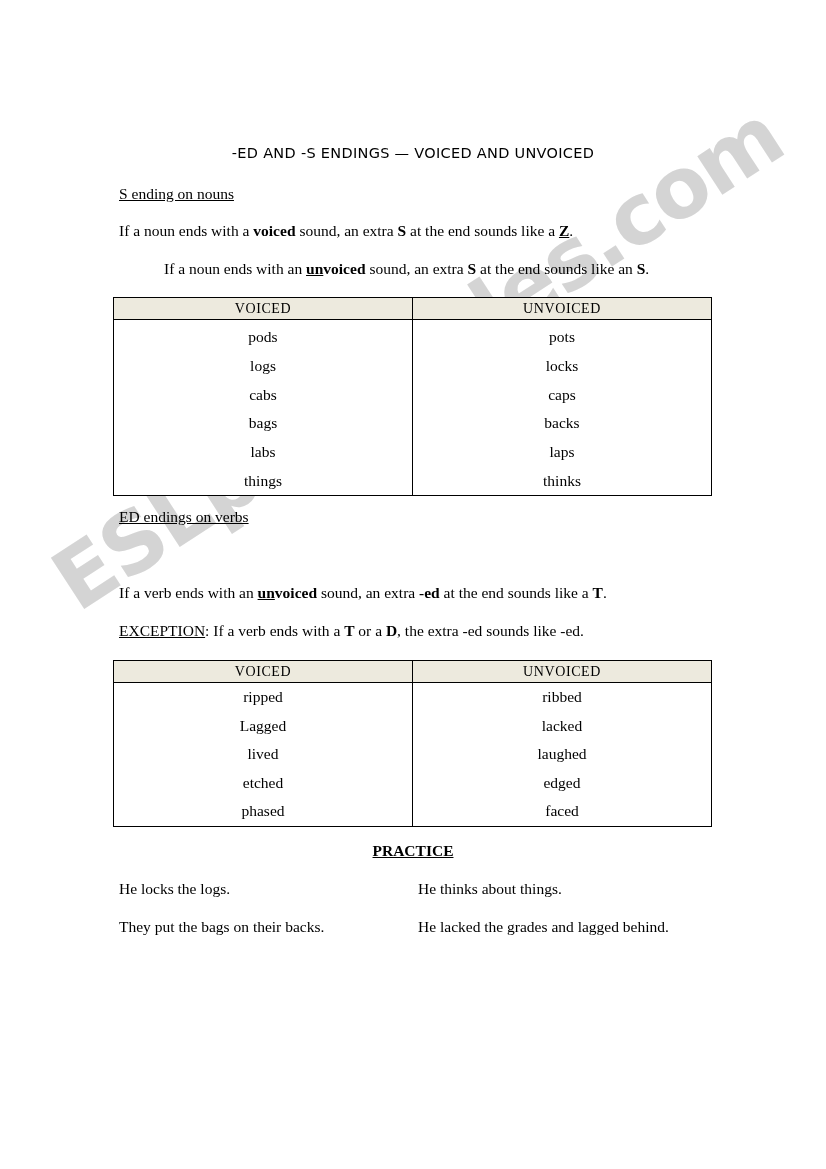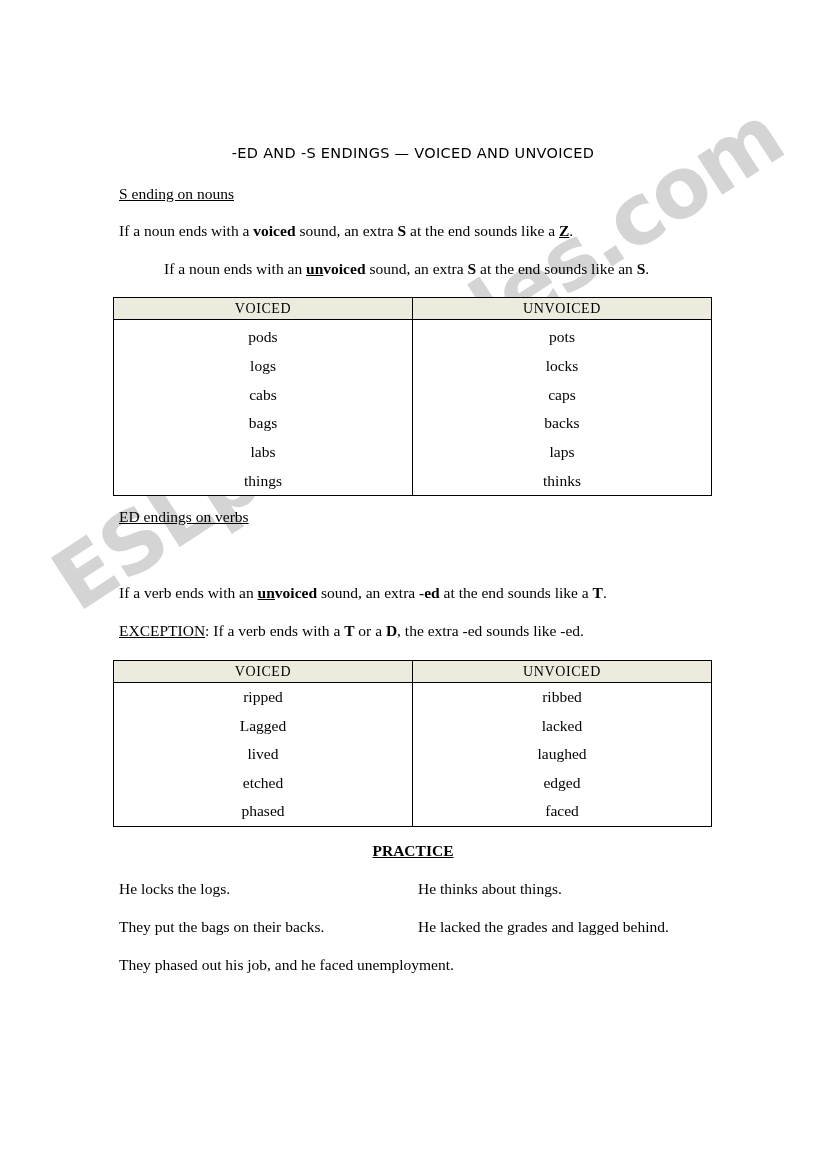--- a/index.html
+++ b/index.html
@@ -256,16 +256,15 @@
     <div class="practice-title">
       <u>PRACTICE</u>
     </div>
 
     <div class="pr-line pr-col1" style="top:880px;">He locks the logs.</div>
     <div class="pr-line pr-col2" style="top:880px;">He thinks about things.</div>
 
     <div class="pr-line pr-col1" style="top:918px;">They put the bags on their backs.</div>
     <div class="pr-line pr-col2" style="top:918px;">He lacked the grades and lagged behind.</div>
 
-    <div class="pr-line pr-col1" style="top:956px;">They phased out his job, and he faced unemployment.</div>
 
   </div>
 </div>
 
 </body></html>

